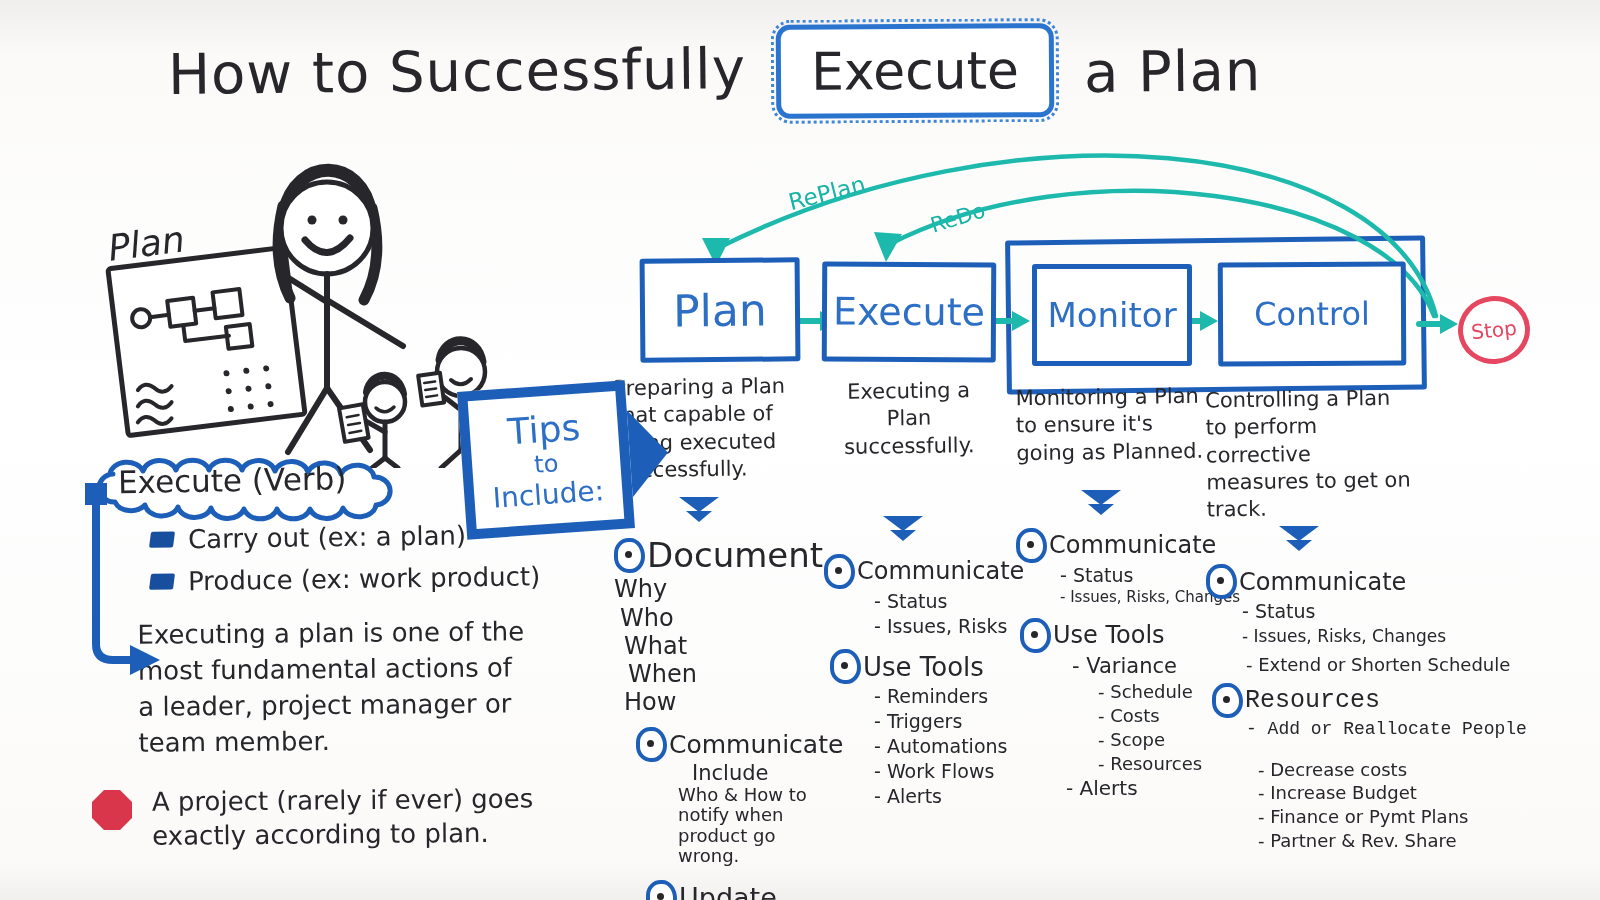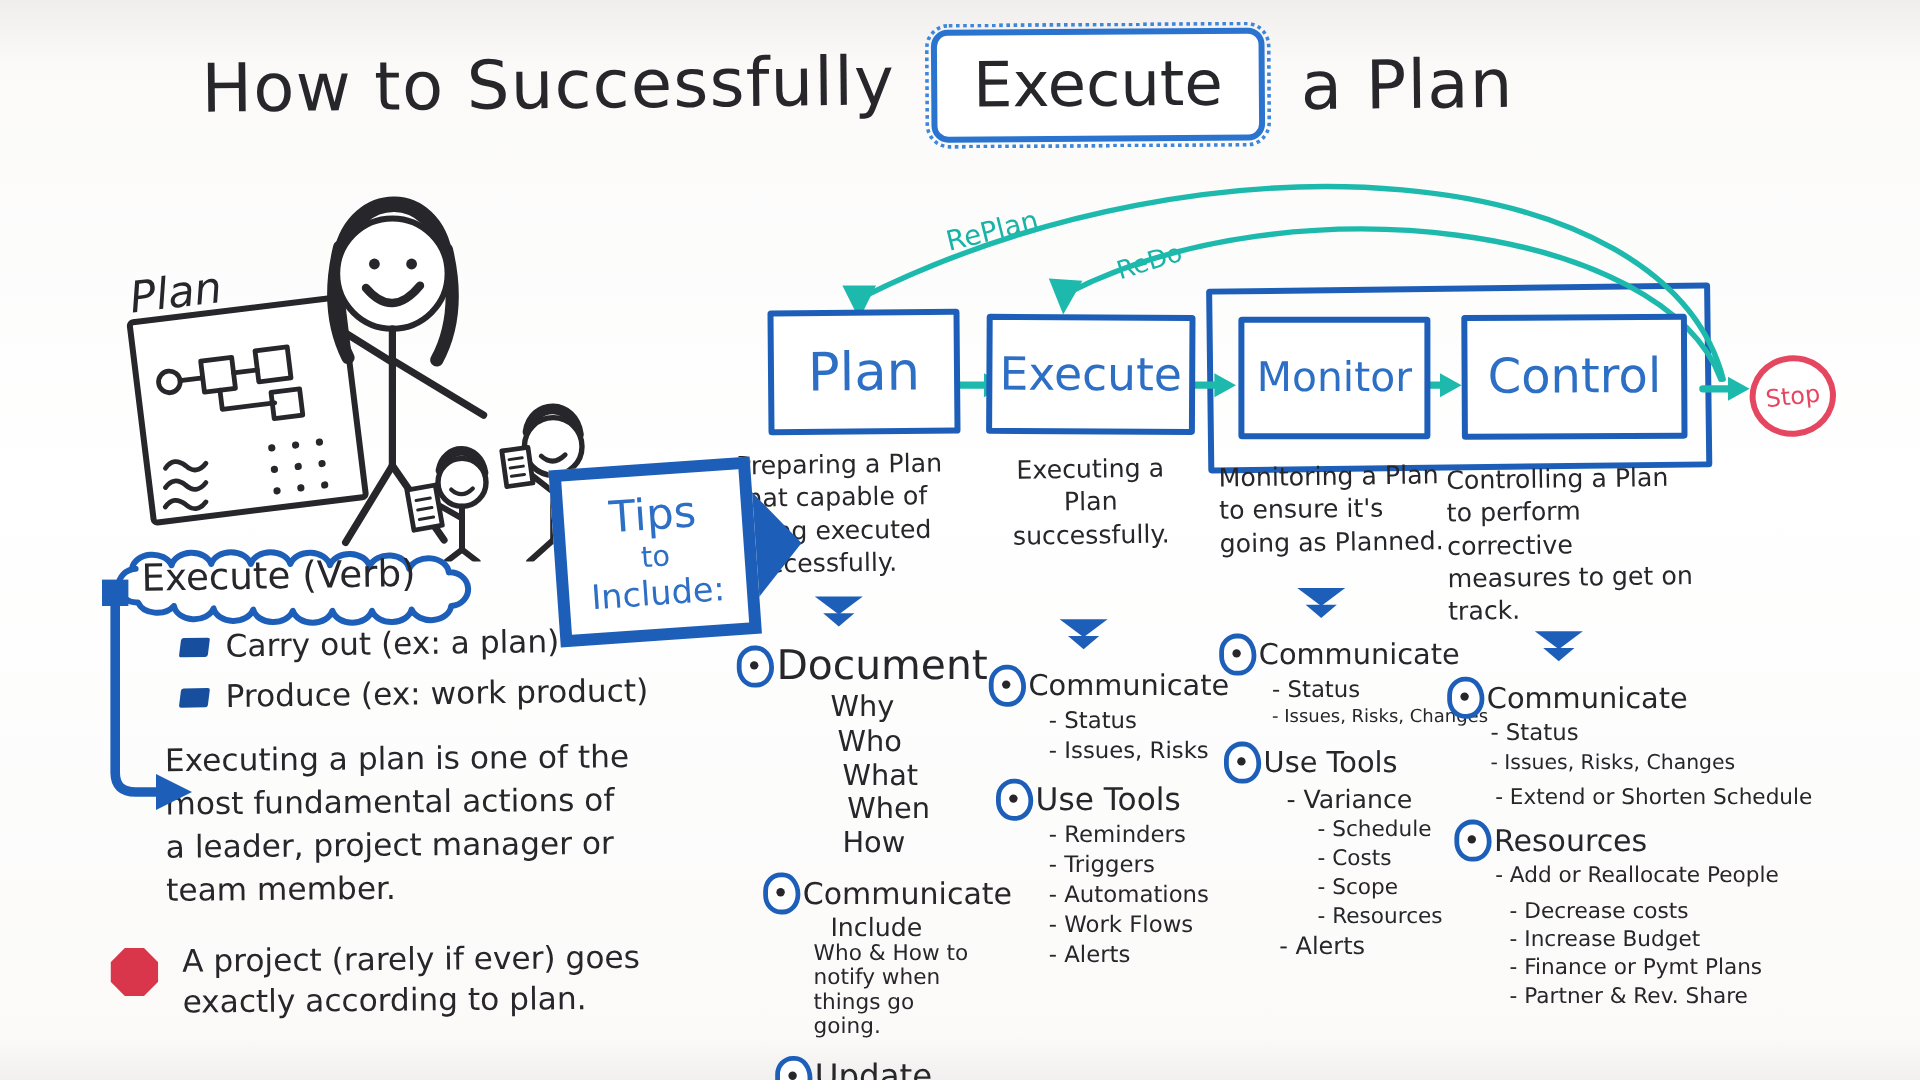--- a/index.html
+++ b/index.html
@@ -51,21 +51,21 @@
   .g-head{display:flex;align-items:center;gap:4px;}
   .eye{width:23px;height:27px;border:4px solid #1d5fb8;border-radius:50% 50% 50% 50%/46% 56% 50% 48%;
     position:relative;flex:0 0 auto;background:#fff;}
   .eye::after{content:"";position:absolute;left:7px;top:9px;width:7px;height:7px;border-radius:50%;background:#26262b;}
   .g-label{font-size:25px;font-weight:500;margin-left:-2px;}
   .g-lines{margin-left:50px;}
   .dash{font-size:19px;line-height:1.32;white-space:nowrap;font-weight:500;}
   .dash.small{font-size:15px;}
   .dash.mid{font-size:17px;}
   .dash.lvl2{margin-left:26px;font-size:18px;}
-  .plain-lines{margin-left:78px;font-size:24px;line-height:1.18;font-weight:500;}
+  .plain-lines{font-size:24px;line-height:1.18;font-weight:500;}
   .plain-lines div:nth-child(2){margin-left:6px;}
   .plain-lines div:nth-child(3){margin-left:10px;}
   .plain-lines div:nth-child(4){margin-left:14px;}
   .plain-lines div:nth-child(5){margin-left:10px;}
   .comm-sub{margin-left:42px;font-size:18px;line-height:1.12;font-weight:500;}
   .comm-sub .first{font-size:21px;margin-left:14px;}
   svg{display:block;}
   .overlay{position:absolute;left:0;top:0;z-index:1;pointer-events:none;}
   .z2{z-index:2;}
 </style>
@@ -219,21 +219,21 @@
 <div class="flow-box z2" style="left:640px;top:258px;width:150px;height:94px;transform:rotate(-0.5deg);">
   <span class="flow-label" style="font-size:44px;">Plan</span>
 </div>
 <div class="flow-box z2" style="left:822px;top:262px;width:164px;height:90px;transform:rotate(0.3deg);">
   <span class="flow-label" style="font-size:38px;">Execute</span>
 </div>
 <div class="flow-box z2" style="left:1032px;top:264px;width:150px;height:92px;">
   <span class="flow-label" style="font-size:34px;">Monitor</span>
 </div>
 <div class="flow-box z2" style="left:1218px;top:262px;width:178px;height:94px;transform:rotate(-0.3deg);">
-  <span class="flow-label" style="font-size:40px;">Control</span>
+  <span class="flow-label" style="font-size:32px;">Control</span>
 </div>
 <div class="stop-circle" style="left:1458px;top:296px;width:62px;height:58px;">
   <span>Stop</span>
 </div>
 
 <div class="tips-arrow"></div>
 <div class="tips-box">
   <span class="tips-l1">Tips</span>
   <span class="tips-l2">to</span>
   <span class="tips-l3">Include:</span>
@@ -260,21 +260,21 @@
   </div>
   <div class="group" style="margin-left:22px;">
     <div class="g-head">
       <span class="eye"></span>
       <span class="g-label">Communicate</span>
     </div>
     <div class="comm-sub">
       <div class="first">Include</div>
       <div>Who &amp; How to</div>
       <div>notify when</div>
-      <div>things go going.</div>
+      <div>product go wrong.</div>
     </div>
   </div>
   <div class="group" style="margin-left:32px;margin-top:14px;">
     <div class="g-head">
       <span class="eye"></span>
       <span class="g-label" style="font-size:27px;">Update</span>
     </div>
 
   </div>
 </div>
@@ -356,21 +356,21 @@
     <div class="g-lines" style="margin-left:36px;">
       <div class="dash">- Status</div>
       <div class="dash mid">- Issues, Risks, Changes</div>
     </div>
   </div>
   <div class="group" style="margin-left:10px;margin-bottom:6px;">
     <div class="g-lines" style="margin-left:30px;">
       <div class="dash" style="font-size:18px;">- Extend or Shorten Schedule</div>
     </div>
   </div>
-  <div class="group" style="margin-left:6px;margin-bottom:6px;">
+  <div class="group" style="margin-left:6px;margin-bottom:16px;font-family:Liberation Mono, monospace;">
     <div class="g-head">
       <span class="eye"></span>
       <span class="g-label" style="font-size:25px;">Resources</span>
     </div>
     <div class="g-lines" style="margin-left:34px;">
       <div class="dash" style="font-size:18px;">- Add or Reallocate People</div>
     </div>
   </div>
   <div class="group" style="margin-left:12px;margin-bottom:4px;">
     <div class="g-lines" style="margin-left:40px;">

